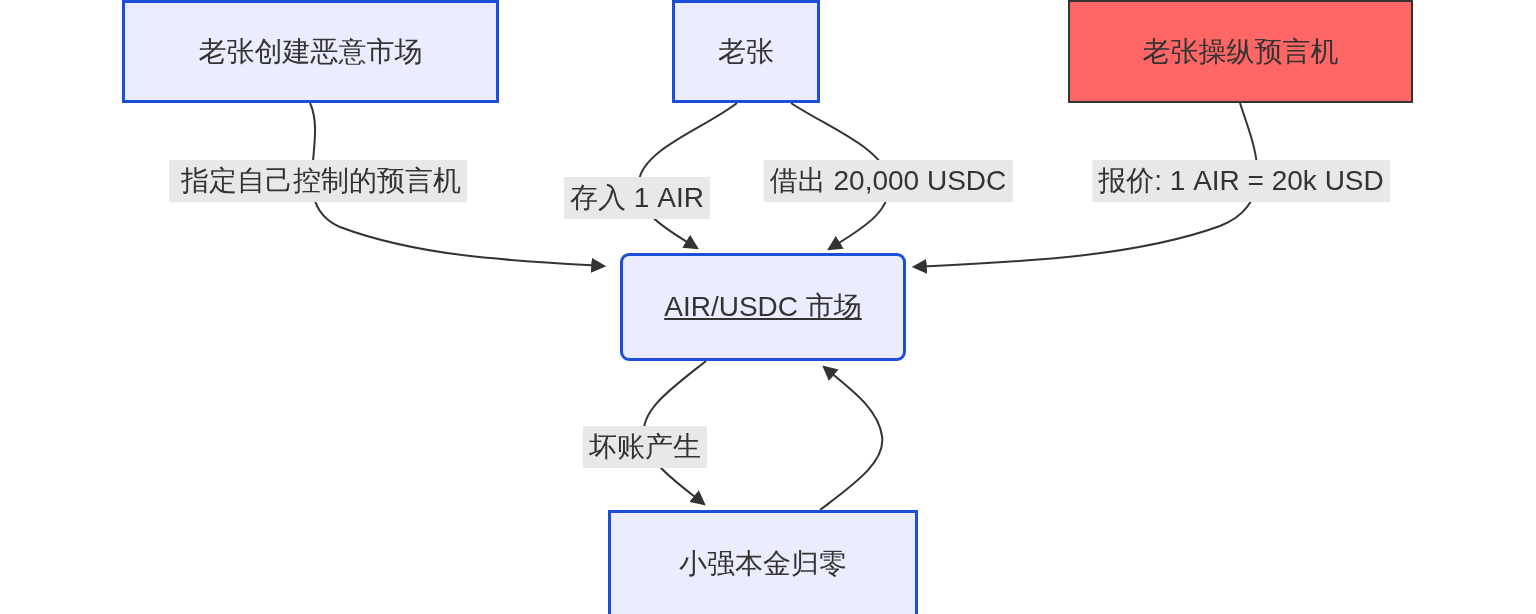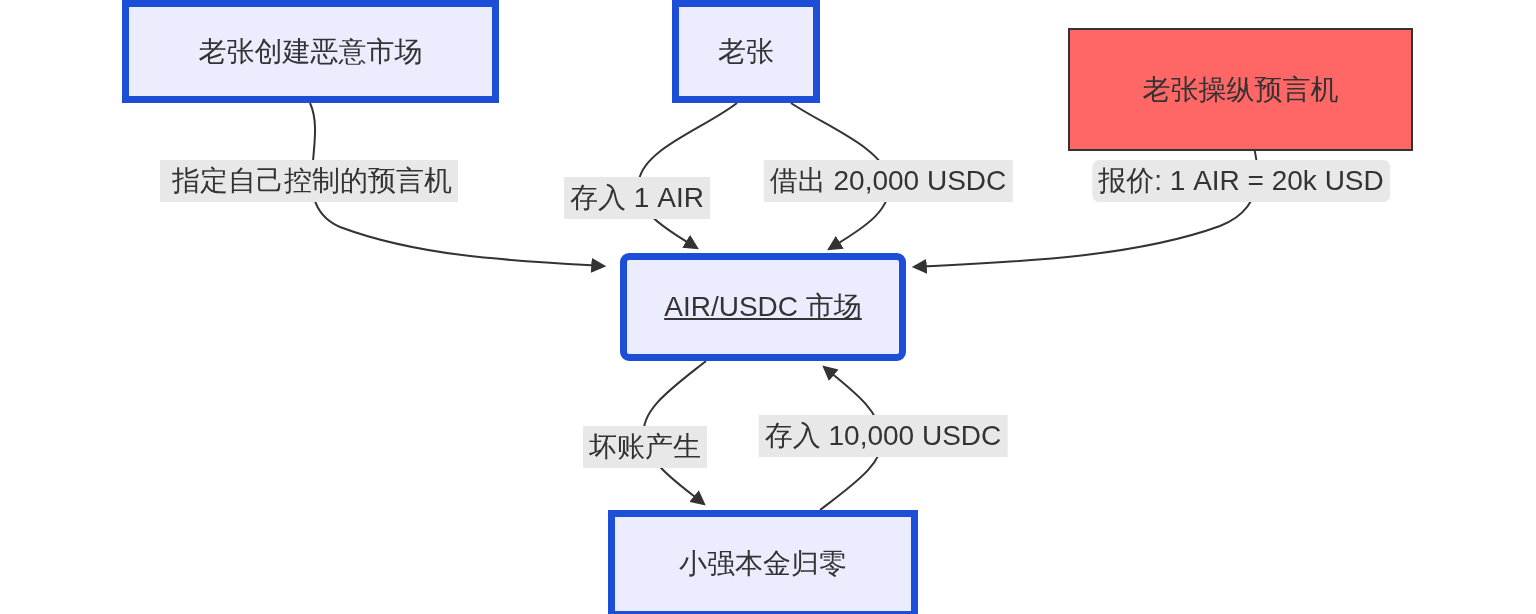--- a/index.html
+++ b/index.html
@@ -22,21 +22,21 @@
     left: 0;
     top: 0;
     width: 1536px;
     height: 614px;
     pointer-events: none;
   }
   .node {
     position: absolute;
     box-sizing: border-box;
     background: #ECECFF;
-    border: 7px solid #1d4ed8;
+    border: 3px solid #1d4ed8;
     color: #333333;
     display: flex;
     align-items: center;
     justify-content: center;
     font-size: 28px;
     text-align: center;
     white-space: nowrap;
   }
   .node.danger {
     background: #FF6666;
@@ -83,37 +83,36 @@
   </svg>
 
   <div class="node" style="left:122px; top:0px; width:377px; height:103px;">
     <span>老张创建恶意市场</span>
   </div>
 
   <div class="node" style="left:672px; top:0px; width:148px; height:103px;">
     <span>老张</span>
   </div>
 
-  <div class="node danger" style="left:1068px; top:0px; width:345px; height:123px;margin-top:28px;">
+  <div class="node danger" style="left:1068px; top:0px; width:345px; height:103px;">
     <span>老张操纵预言机</span>
   </div>
 
   <div class="node rounded" style="left:620px; top:253px; width:286px; height:108px;text-decoration:underline;">
     <span>AIR/USDC 市场</span>
   </div>
 
   <div class="node" style="left:608px; top:510px; width:310px; height:108px;">
     <span>小强本金归零</span>
   </div>
 
-  <div class="edge-label" style="left:309px; top:181px;padding-left:12px;">指定自己控制的预言机</div>
+  <div class="edge-label" style="left:318px; top:181px;padding-left:12px;">指定自己控制的预言机</div>
 
   <div class="edge-label" style="left:637px; top:198px;">存入 1 AIR</div>
 
   <div class="edge-label" style="left:888px; top:181px;">借出 20,000 USDC</div>
 
-  <div class="edge-label" style="left:1241px; top:181px;border-radius:7px;">报价: 1 AIR = 20k USD</div>
+  <div class="edge-label" style="left:1241px; top:181px;">报价: 1 AIR = 20k USD</div>
 
   <div class="edge-label" style="left:645px; top:447px;">坏账产生</div>
 
-  <div class="edge-label" style="left:883px; top:436px;">存入 10,000 USDC</div>
 
 </div>
 
 </body></html>

